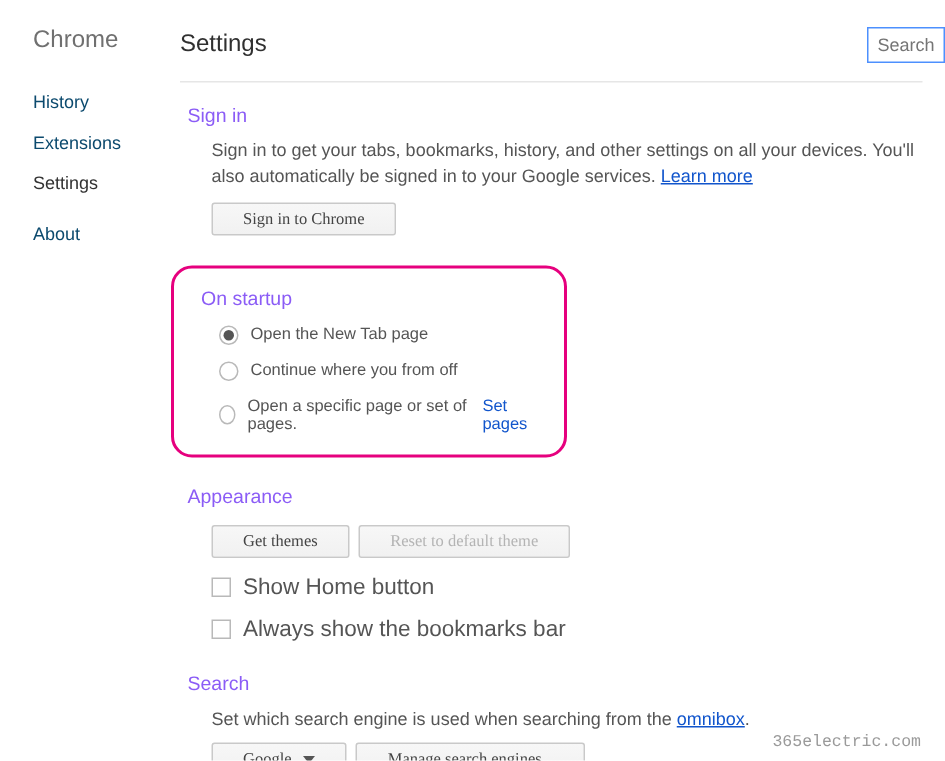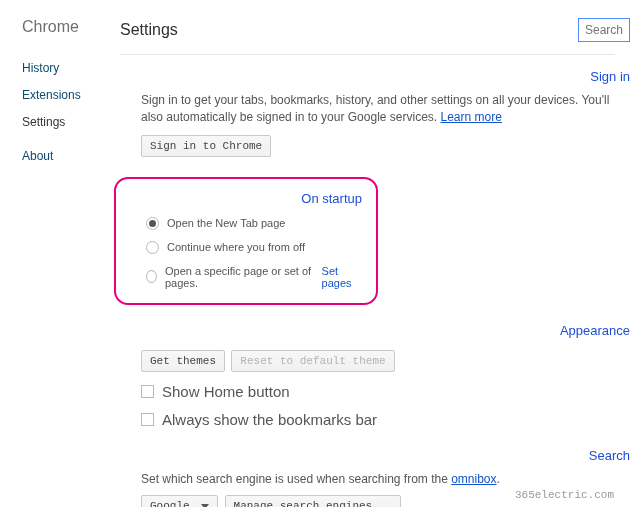--- a/index.html
+++ b/index.html
@@ -50,35 +50,35 @@
     .search-box {
       border: 1px solid #4d90fe;
       padding: 4px 6px;
       font-size: 12px;
       color: #aaa;
       width: 52px;
       font-family: inherit;
     }
     .hr { border: none; border-top: 1px solid #e6e6e6; margin: 12px 0 14px 0; width: 495px; }
     .section { margin-bottom: 20px; padding-left: 5px; }
-    .section-title { font-size: 13px; color: #1d4ed8; margin-bottom: 8px; text-align: right; }
+    .section-title { font-size: 13px; color: #8b5cf6; margin-bottom: 8px; }
     .section-body { padding-left: 16px; }
     .desc { font-size: 12px; color: #555; line-height: 1.45; }
     .link { color: #1155cc; text-decoration: underline; cursor: pointer; }
     .btn {
       display: inline-block;
       background: linear-gradient(#f7f7f7, #f1f1f1);
       border: 1px solid #c9c9c9;
       border-radius: 2px;
-      padding: 4px 8px;
+      padding: 4px 20px;
       font-size: 11px;
       color: #444;
       margin-top: 8px;
       cursor: pointer;
-      font-family: Liberation Mono, monospace;
+      font-family: Liberation Serif, serif;
     }
     .btn.disabled { color: #b4b4b4; cursor: default; }
     .btn .caret {
       display: inline-block;
       margin-left: 5px;
       width: 0; height: 0;
       border-left: 4px solid transparent;
       border-right: 4px solid transparent;
       border-top: 5px solid #555;
       vertical-align: middle;

